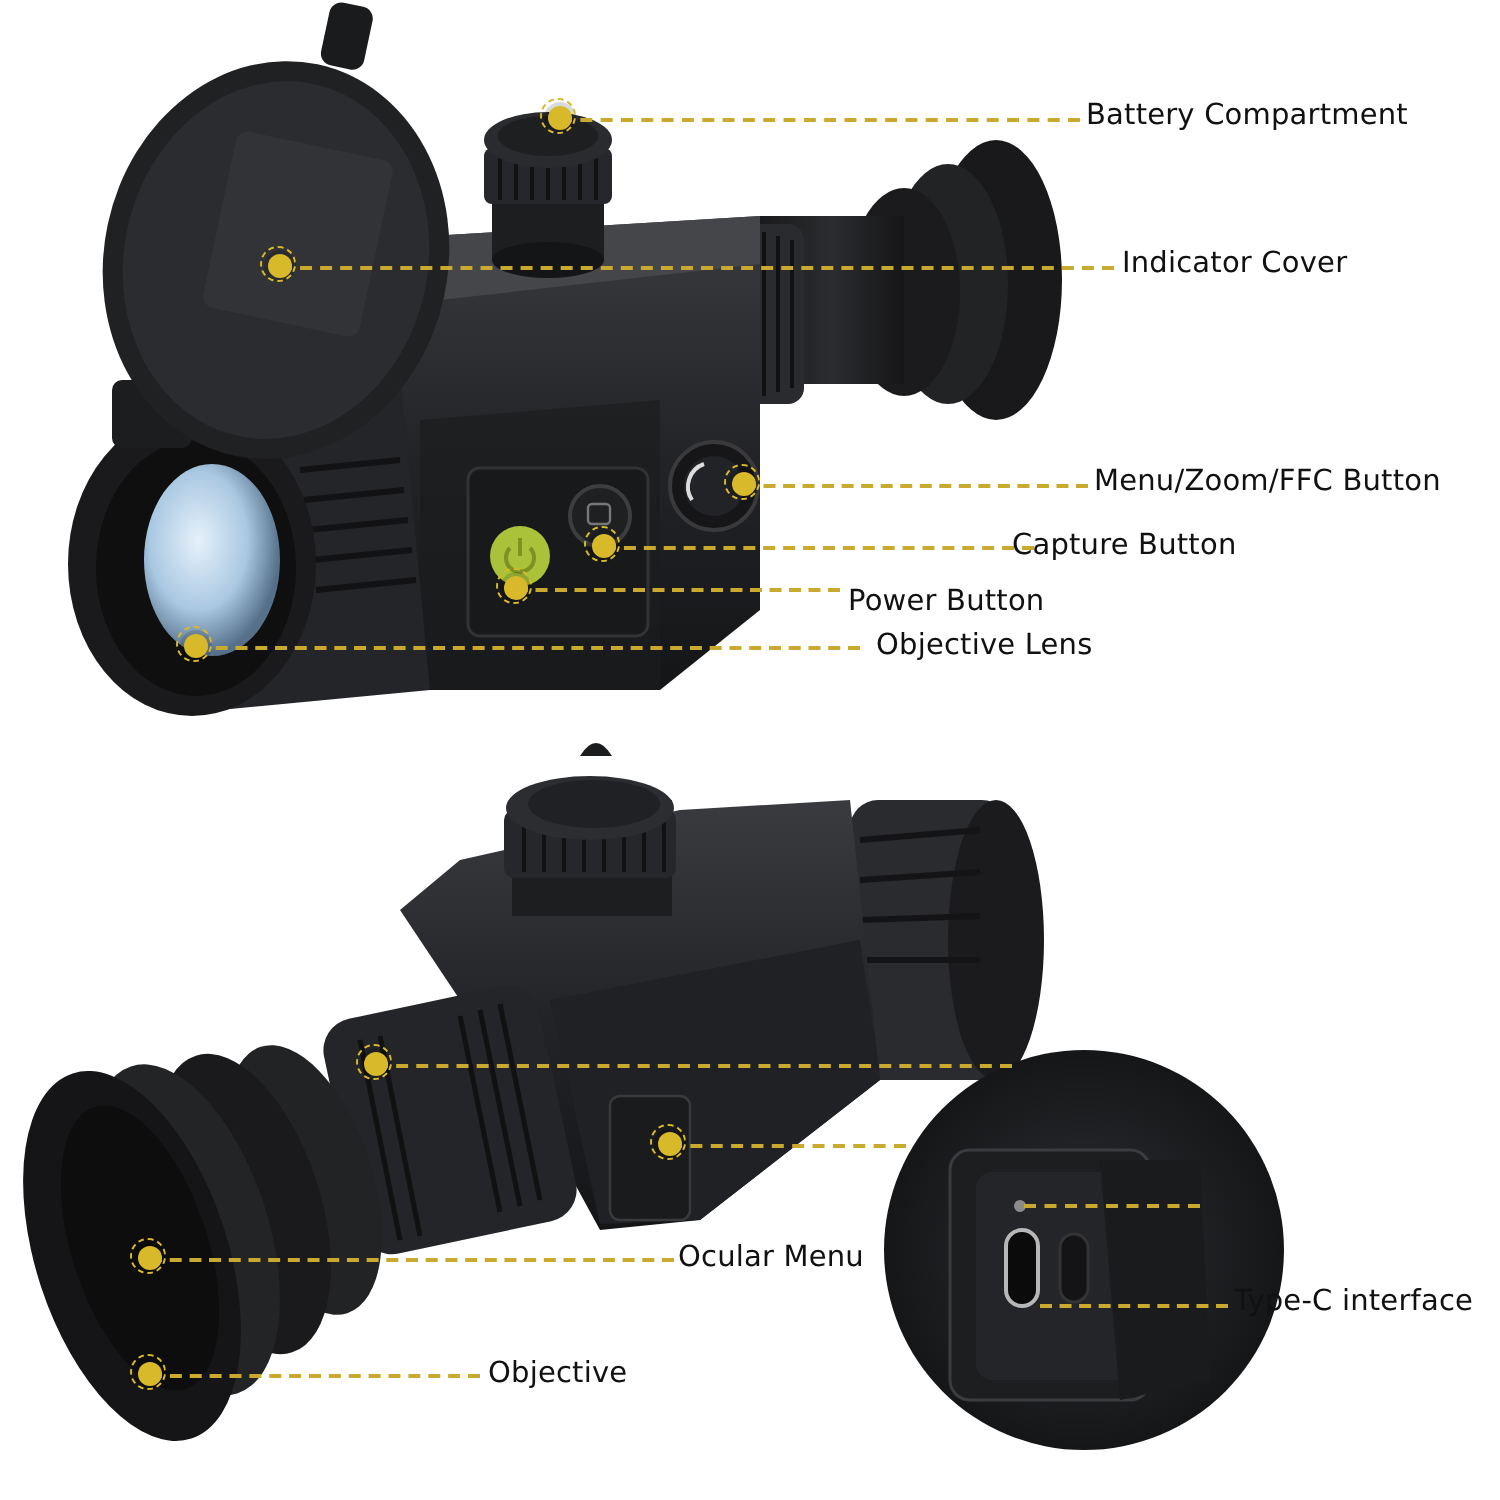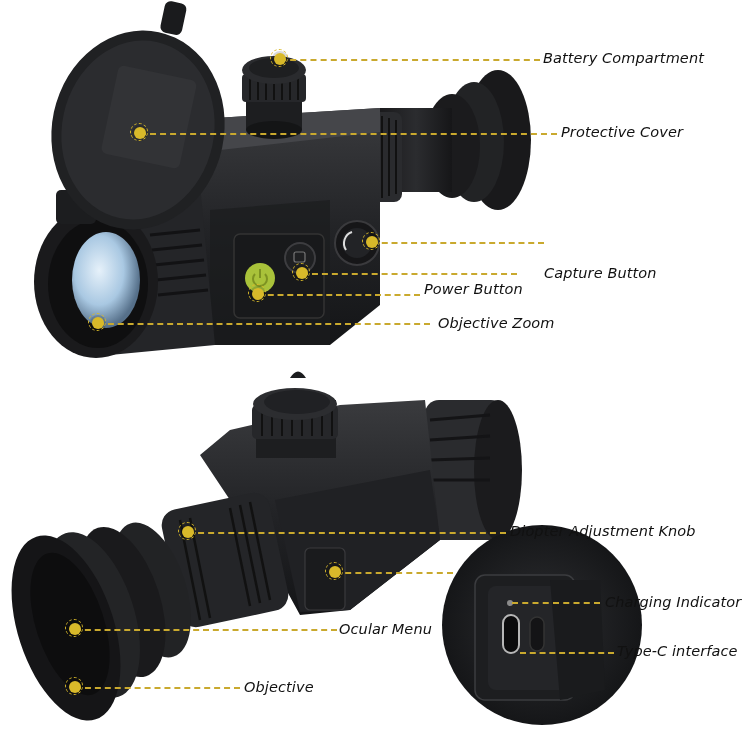--- a/index.html
+++ b/index.html
@@ -1,17 +1,17 @@
 <!DOCTYPE html>
 <html><head>
   <meta charset="utf-8">
   <style>
     html, body { margin: 0; padding: 0; background: #ffffff; }
     body { width: 750px; height: 750px; position: relative; overflow: hidden; font-family: "DejaVu Sans", sans-serif; }
-    .stage { position: absolute; left: 0; top: 0; width: 684px; height: 750px; font-style: italic; }
+    .stage { position: absolute; left: 0; top: 0; width: 684px; height: 750px; }
     svg.art { position: absolute; left: 0; top: 0; }
     .label {
       position: absolute; font-size: 14.5px; color: #111; white-space: nowrap;
       line-height: 18px; letter-spacing: 0.1px;
     }
     .leader { position: absolute; height: 0; border-top: 2px dashed #c9a92e; }
     .marker {
       position: absolute; width: 12px; height: 12px; border-radius: 50%;
       background: #d8b92a; box-shadow: 0 0 0 2px rgba(0,0,0,0.15);
     }
@@ -207,24 +207,23 @@
   <div class="marker" style="left:366px; top:236px;"></div>
   <div class="marker" style="left:296px; top:267px;"></div>
   <div class="marker" style="left:252px; top:288px;"></div>
   <div class="marker" style="left:92px; top:317px;"></div>
   <div class="marker" style="left:182px; top:526px;"></div>
   <div class="marker" style="left:329px; top:566px;"></div>
   <div class="marker" style="left:69px; top:623px;"></div>
   <div class="marker" style="left:69px; top:681px;"></div>
 
   <div class="label" style="left:543px; top:49px;">Battery Compartment</div>
-  <div class="label" style="left:561px; top:123px;">Protective Cover</div>
-  <div class="label" style="left:544px; top:264px;">Capture Button</div>
-  <div class="label" style="left:424px; top:280px;">Power Button</div>
-  <div class="label" style="left:438px; top:314px;">Objective Zoom</div>
-
-  <div class="label" style="left:510px; top:522px;">Diopter Adjustment Knob</div>
+  <div class="label" style="left:561px; top:123px;">Indicator Cover</div>
+  <div class="label" style="left:547px; top:232px;">Menu/Zoom/FFC Button</div>
+  <div class="label" style="left:506px; top:264px;">Capture Button</div>
+  <div class="label" style="left:424px; top:292px;">Power Button</div>
+  <div class="label" style="left:438px; top:314px;">Objective Lens</div>
+
   <div class="label" style="left:339px; top:620px;">Ocular Menu</div>
   <div class="label" style="left:244px; top:678px;">Objective</div>
 
-  <div class="label" style="left:605px; top:593px;">Charging Indicator</div>
   <div class="label" style="left:617px; top:642px;">Type-C interface</div>
 </div>
 
 </body></html>

